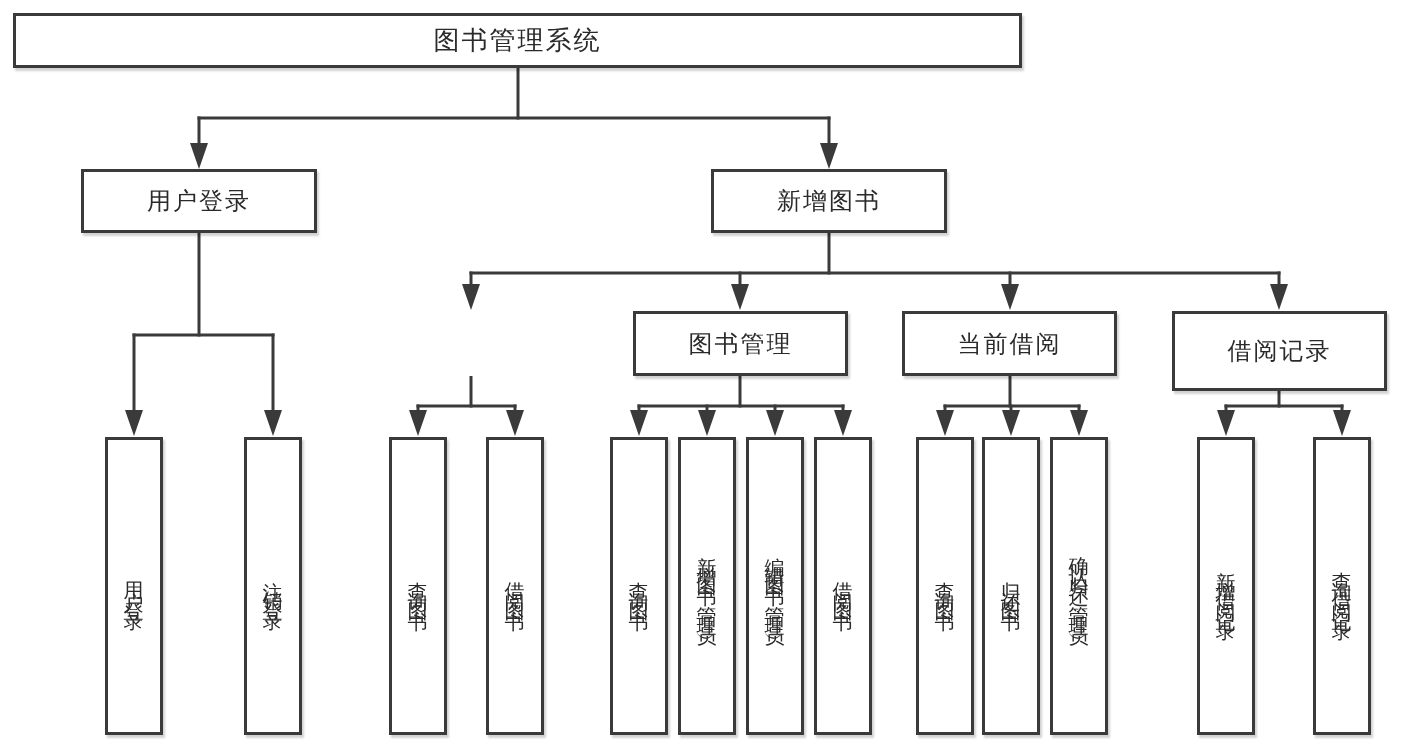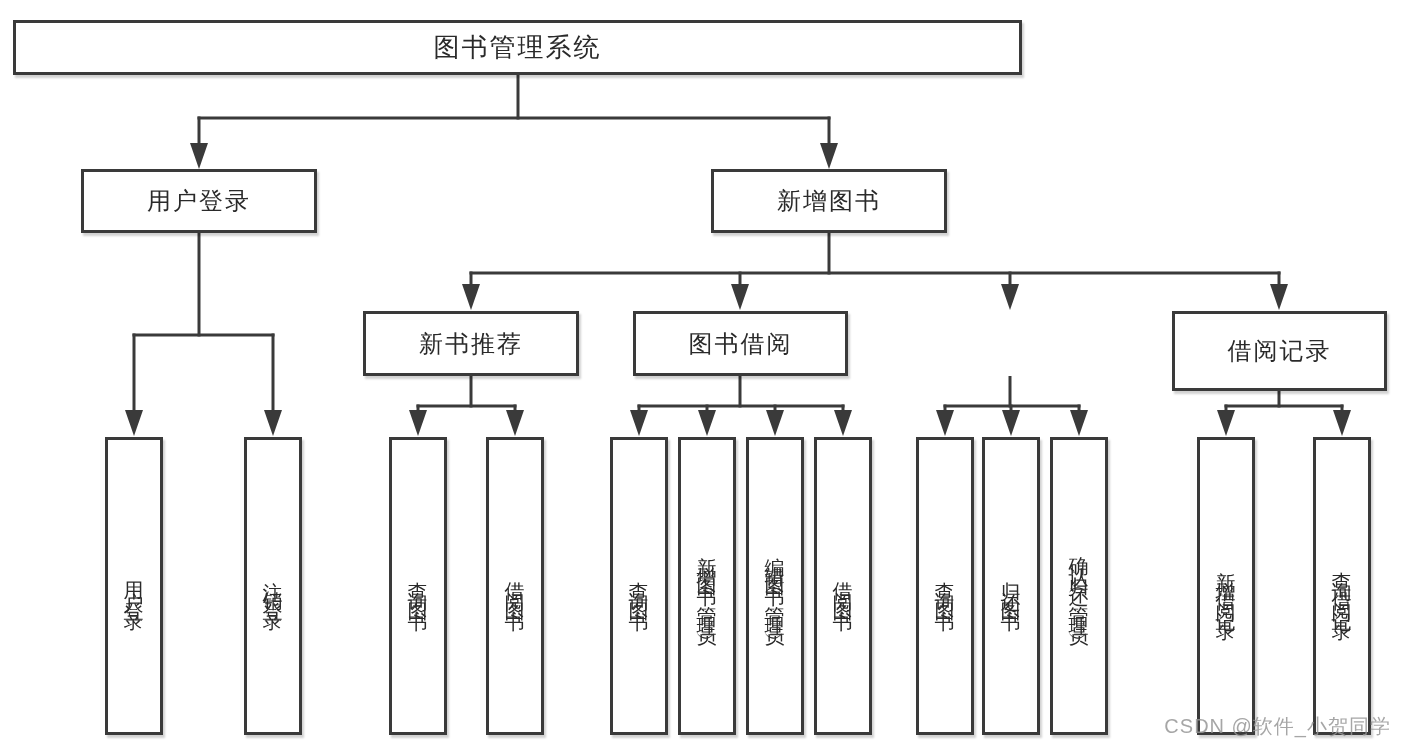--- a/index.html
+++ b/index.html
@@ -33,21 +33,20 @@
     z-index: 2;
     box-shadow: 2px 3px 2px rgba(0,0,0,0.18);
   }
   .node-h {
     font-size: 24px;
     letter-spacing: 2px;
     white-space: nowrap;
   }
   .node-root {
     font-size: 26px;
-    margin-top: 7px;
   }
   .node-v {
     writing-mode: vertical-rl;
     text-orientation: mixed;
     font-size: 20px;
     letter-spacing: 10px;
     line-height: 1;
   }
   .node-v span {
     display: inline-block;
@@ -140,25 +139,25 @@
     <span>图书管理系统</span>
   </div>
 
   <div class="node node-h" style="left:81px;top:169px;width:236px;height:64px">
     <span>用户登录</span>
   </div>
   <div class="node node-h" style="left:711px;top:169px;width:236px;height:64px">
     <span>新增图书</span>
   </div>
 
-  <div class="node node-h" style="left:363px;top:311px;width:216px;height:65px">
-    <span>新书推荐</span>
-  </div>
   <div class="node node-h" style="left:633px;top:311px;width:215px;height:65px">
-    <span>图书借阅</span>
+    <span>图书管理</span>
+  </div>
+  <div class="node node-h" style="left:902px;top:311px;width:215px;height:65px">
+    <span>当前借阅</span>
   </div>
   <div class="node node-h" style="left:1172px;top:311px;width:215px;height:80px">
     <span>借阅记录</span>
   </div>
 
   <div class="node node-v" style="left:105px;top:437px;width:58px;height:298px">
     <span>用户登录</span>
   </div>
   <div class="node node-v" style="left:244px;top:437px;width:58px;height:298px">
     <span>注销登录</span>
@@ -194,15 +193,14 @@
     <span>确认归还（管理员）</span>
   </div>
 
   <div class="node node-v" style="left:1197px;top:437px;width:58px;height:298px">
     <span>新增借阅记录</span>
   </div>
   <div class="node node-v" style="left:1313px;top:437px;width:58px;height:298px">
     <span>查询借阅记录</span>
   </div>
 
-  <div class="watermark">CSDN @软件_小贺同学</div>
 
 </div>
 
 </body></html>

